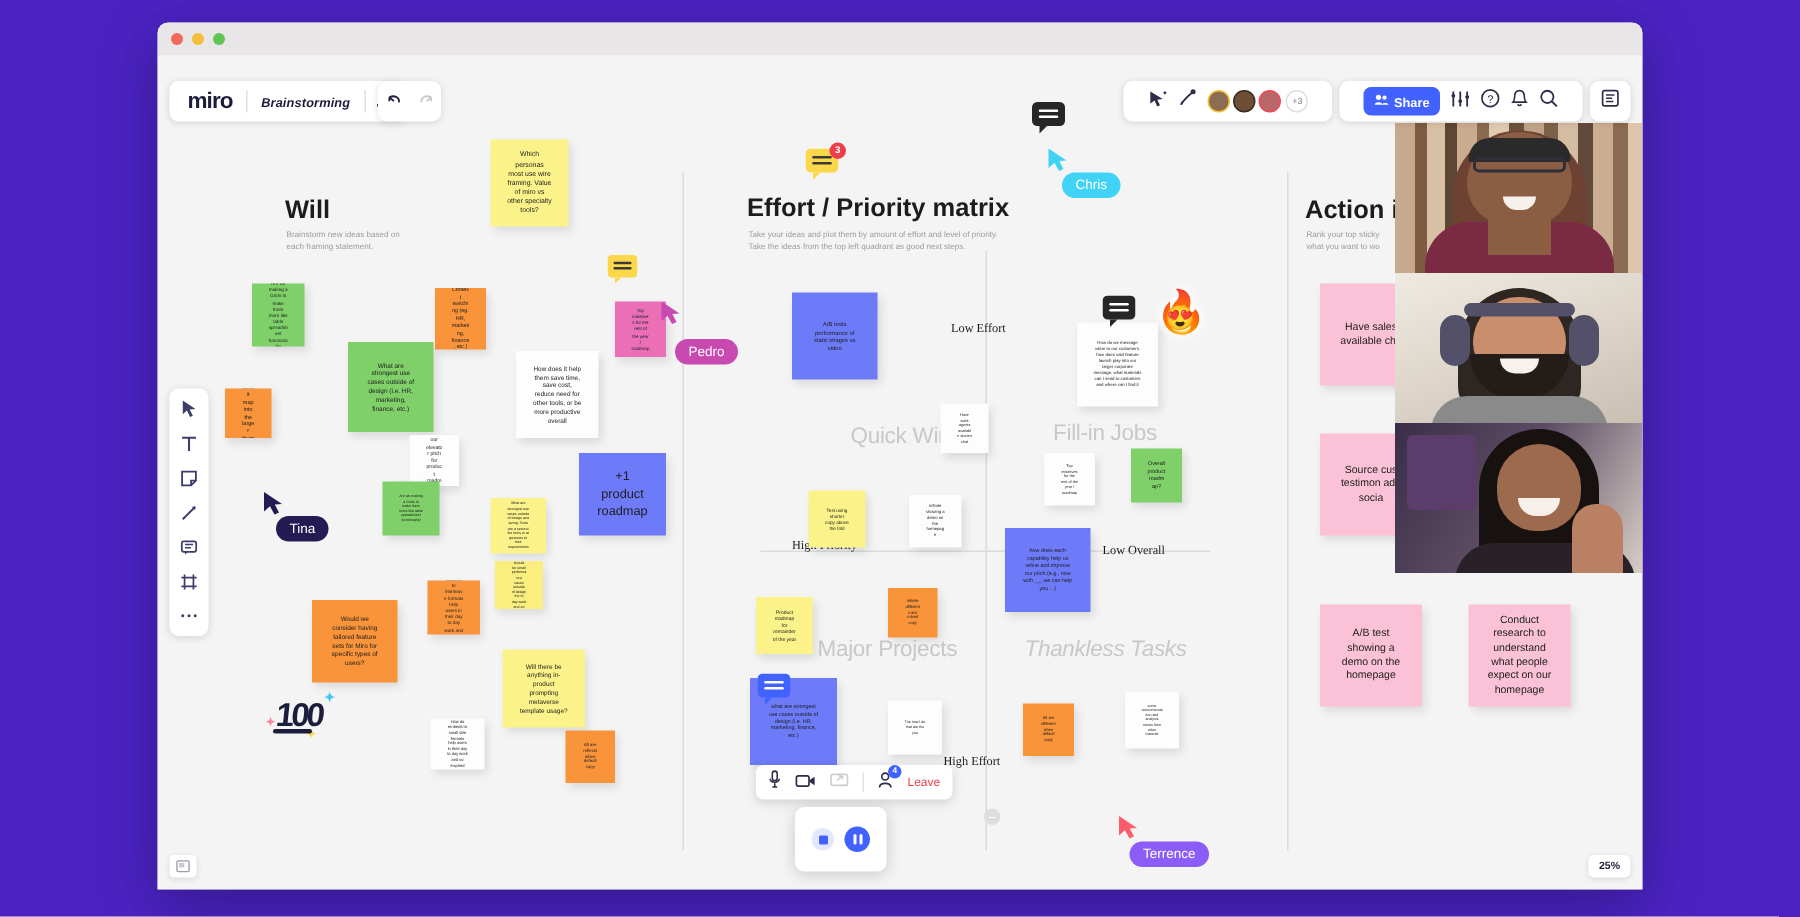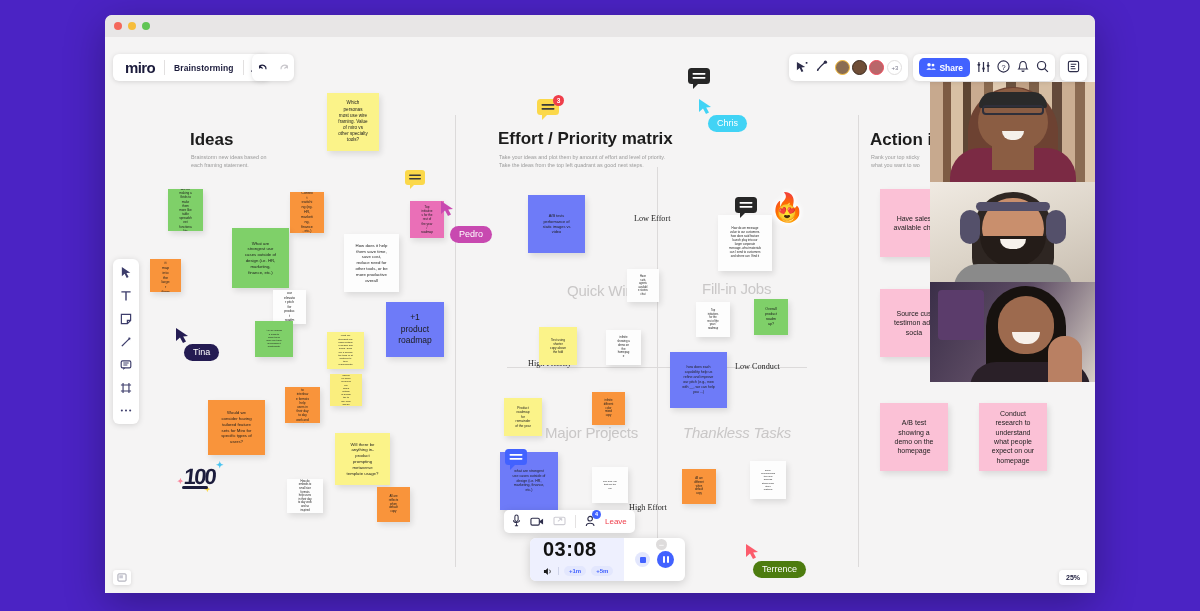--- a/index.html
+++ b/index.html
@@ -49,34 +49,35 @@
     padding: 0 2px;
   }
   #brandbar .logo {
     font-size: 15px; font-weight: 700; color: #1c1c3c;
     letter-spacing: -.6px; padding: 0 9px 0 10px;
   }
   #brandbar .vline { width:1px; height:15px; background:#e2e0e0; }
   #brandbar .boardname {
     font-size: 8.5px; font-weight: 700; color:#1c1c3c; padding: 0 9px;
     letter-spacing: .1px;
+    font-style: italic;
   }
   #brandbar .ico { width: 24px; text-align:center; }
   #undobar {
     position: absolute; left: 147px; top: 17px;
     height: 27px; width: 42px; background:#fff; border-radius: 6px;
     display:flex; align-items:center; justify-content:space-around;
     box-shadow: 0 1px 5px rgba(0,0,0,.13);
   }
 
   
   #topright { position: absolute; right: 8px; top: 17px; display:flex; gap: 5px; }
   .tr-group {
     height: 27px; background:#fff; border-radius:6px;
-    display:flex; align-items:center; padding: 0 6px; gap: 7px;
+    display:flex; align-items:center; padding: 0 16px; gap: 7px;
     box-shadow: 0 1px 5px rgba(0,0,0,.13);
   }
   .avt { width:15px;height:15px;border-radius:50%; border:1.6px solid #f6bd3b; background:#8a6d52; }
   .avt.b { border-color:#3b2a1f; background:#6f4e37; margin-left:-5px; }
   .avt.c { border-color:#ef4a5b; background:#b9676a; margin-left:-5px; }
   .avt.more {
     border:1px solid #e0dede; background:#fff; color:#7a7a8c;
     font-size:6px; display:flex;align-items:center;justify-content:center;
     margin-left:-4px;
   }
@@ -189,21 +190,21 @@
     <span class="dot r"></span>
     <span class="dot y"></span>
     <span class="dot g"></span>
   </div>
 
   <div id="canvas">
 
     <div class="frame-sep" style="left:350px;top:78px;height:452px;"></div>
     <div class="frame-sep" style="left:753px;top:78px;height:452px;"></div>
 
-    <div class="frame-title" style="left:85px;top:93px;font-size:17px;">Ideas</div>
+    <div class="frame-title" style="left:85px;top:93px;font-size:17px;">Will</div>
     <div class="frame-sub" style="left:86px;top:116px;width:150px;white-space:pre-line;">Brainstorm new ideas based on
 each framing statement.</div>
 
     <div class="note nY" style="left:222px;top:56px;width:52px;height:58px;font-size:4.6px;">Which personas most use wire framing. Value of miro vs other specialty tools?</div>
     <div class="note nG" style="left:63px;top:152px;width:35px;height:42px;font-size:3.1px;">Are we making a Grids to make them more like table spreadsheet functionality</div>
     <div class="note nO" style="left:185px;top:155px;width:34px;height:41px;font-size:3.6px;">Context switching (eg. HR, marketing, finance, etc.)</div>
     <div class="note nO" style="left:45px;top:222px;width:31px;height:33px;font-size:3.7px;">How does it map into the larger themes</div>
     <div class="note nG" style="left:127px;top:191px;width:57px;height:60px;font-size:4.3px;">What are strongest use cases outside of design (i.e. HR, marketing, finance, etc.)</div>
     <div class="note nW" style="left:239px;top:197px;width:55px;height:58px;font-size:4.3px;">How does it help them save time, save cost, reduce need for other tools, or be more productive overall</div>
     <div class="note nP" style="left:305px;top:164px;width:34px;height:37px;font-size:3px;">Top initiatives for the rest of the year / roadmap</div>
@@ -255,21 +256,21 @@
         </svg>
       <div class="badge" style="left:16px;top:-4px;">3</div>
     </div>
 
     <div class="frame-sep" style="left:552px;top:130px;height:400px;"></div>
     <div style="position:absolute;left:402px;top:330px;width:300px;height:1px;background:#dcdada;"></div>
 
     <div class="axislabel" style="left:529px;top:177px;">Low Effort</div>
     <div class="axislabel" style="left:524px;top:466px;">High Effort</div>
     <div class="axislabel" style="left:423px;top:322px;">High Priority</div>
-    <div class="axislabel" style="left:630px;top:325px;">Low Conduct</div>
+    <div class="axislabel" style="left:630px;top:325px;">Low Overall</div>
 
     <div class="quadlabel" style="left:462px;top:245px;">Quick Wins</div>
     <div class="quadlabel" style="left:597px;top:243px;">Fill-in Jobs</div>
     <div class="quadlabel" style="left:440px;top:387px;">Major Projects</div>
     <div class="quadlabel" style="left:578px;top:387px;font-style:italic;">Thankless Tasks</div>
 
     <div class="note nB" style="left:423px;top:158px;width:57px;height:58px;font-size:3.9px;">A/B tests performance of static images vs video</div>
     <div class="note nW" style="left:522px;top:232px;width:32px;height:33px;font-size:2.6px;">Have suits agents available stories chat</div>
     <div class="note nY" style="left:434px;top:290px;width:38px;height:38px;font-size:3.1px;">Test using shorter copy above the fold</div>
     <div class="note nW" style="left:501px;top:293px;width:35px;height:35px;font-size:2.8px;">infinite showing a demo on the homepage</div>
@@ -324,21 +325,21 @@
           <path d="M1 1 L1 14 L5 10.5 L8 16 L11 14.6 L8.2 9.4 L13 9 Z" fill="#c849b0"></path>
         </svg>
     </div>
     <div class="clabel" style="left:345px;top:189px;background:#c849b0;">Pedro</div>
 
     <div class="cursor" style="left:640px;top:506px;">
       <svg width="14" height="17" viewBox="0 0 14 17">
           <path d="M1 1 L1 14 L5 10.5 L8 16 L11 14.6 L8.2 9.4 L13 9 Z" fill="#fc5c6c"></path>
         </svg>
     </div>
-    <div class="clabel" style="left:648px;top:524px;background:#4d7c0f;">Terrence</div>
+    <div class="clabel" style="left:648px;top:524px;background:#8b5cf6;">Terrence</div>
 
     <div class="frame-title" style="left:765px;top:93px;font-size:17px;">Action it</div>
     <div class="frame-sub" style="left:766px;top:116px;width:100px;white-space:pre-line;">Rank your top sticky
 what you want to wo</div>
 
     <div class="note nPK" style="left:775px;top:152px;width:68px;height:68px;font-size:7px;">Have sales available cha</div>
     <div class="note nPK" style="left:775px;top:252px;width:68px;height:68px;font-size:7px;">Source cus testimon add socia</div>
     <div class="note nPK" style="left:775px;top:366px;width:68px;height:68px;font-size:7px;">A/B test showing a demo on the homepage</div>
     <div class="note nPK" style="left:874px;top:366px;width:68px;height:68px;font-size:7px;">Conduct research to understand what people expect on our homepage</div>
 
@@ -540,34 +541,20 @@
         <svg width="11" height="12" viewBox="0 0 12 13">
             <circle cx="5.6" cy="4" r="2.5" stroke="#2d2d4a" stroke-width="1.2" fill="none"></circle>
             <path d="M1.4 12 C1.6 8 9.6 8 9.8 12" stroke="#2d2d4a" stroke-width="1.2" fill="none"></path>
           </svg>
         <span class="badge" style="left:7px;top:-3px;background:#4262ff;width:9px;height:9px;font-size:5.5px;">4</span>
       </span>
       <span id="leave">Leave</span>
     </div>
 
     <div id="timer">
-      <div class="tleft">
-        <span class="tval">03:08</span>
-        <span class="trow">
-          <span>
-            <svg width="10" height="9" viewBox="0 0 11 10">
-                <path d="M1 3.4 L3 3.4 L5.4 1 L5.4 9 L3 6.6 L1 6.6 Z" fill="#1c1c1c"></path>
-                <path d="M7 3 C8.4 4.4 8.4 5.6 7 7" stroke="#1c1c1c" stroke-width="1" fill="none"></path>
-              </svg>
-          </span>
-          <span style="width:1px;height:8px;background:#cfd3e8;"></span>
-          <span class="chip">+1m</span>
-          <span class="chip">+5m</span>
-        </span>
-      </div>
       <div class="tright">
         <span class="rbtn">
           <span style="width:6px;height:6px;background:#4262ff;border-radius:1px;"></span>
         </span>
         <span class="rbtn p">
           <span style="display:flex;gap:2px;">
             <span style="width:2px;height:7px;background:#fff;border-radius:1px;"></span>
             <span style="width:2px;height:7px;background:#fff;border-radius:1px;"></span>
           </span>
         </span>

